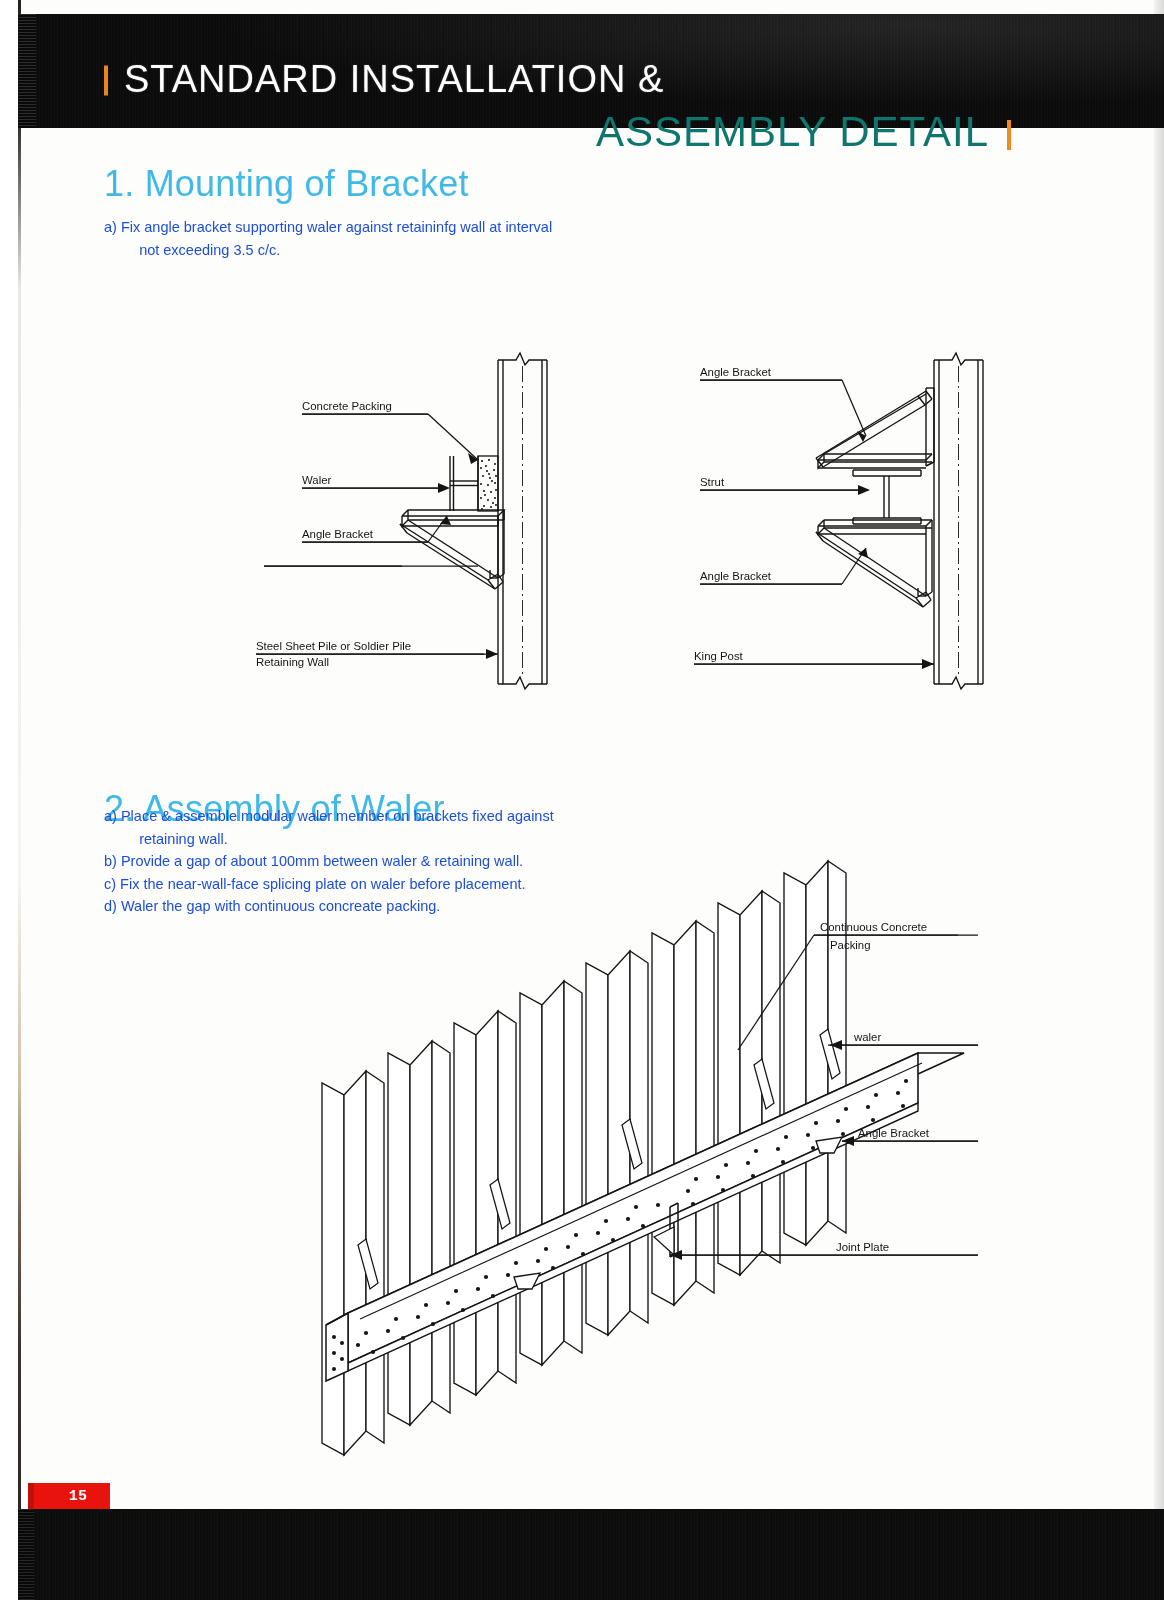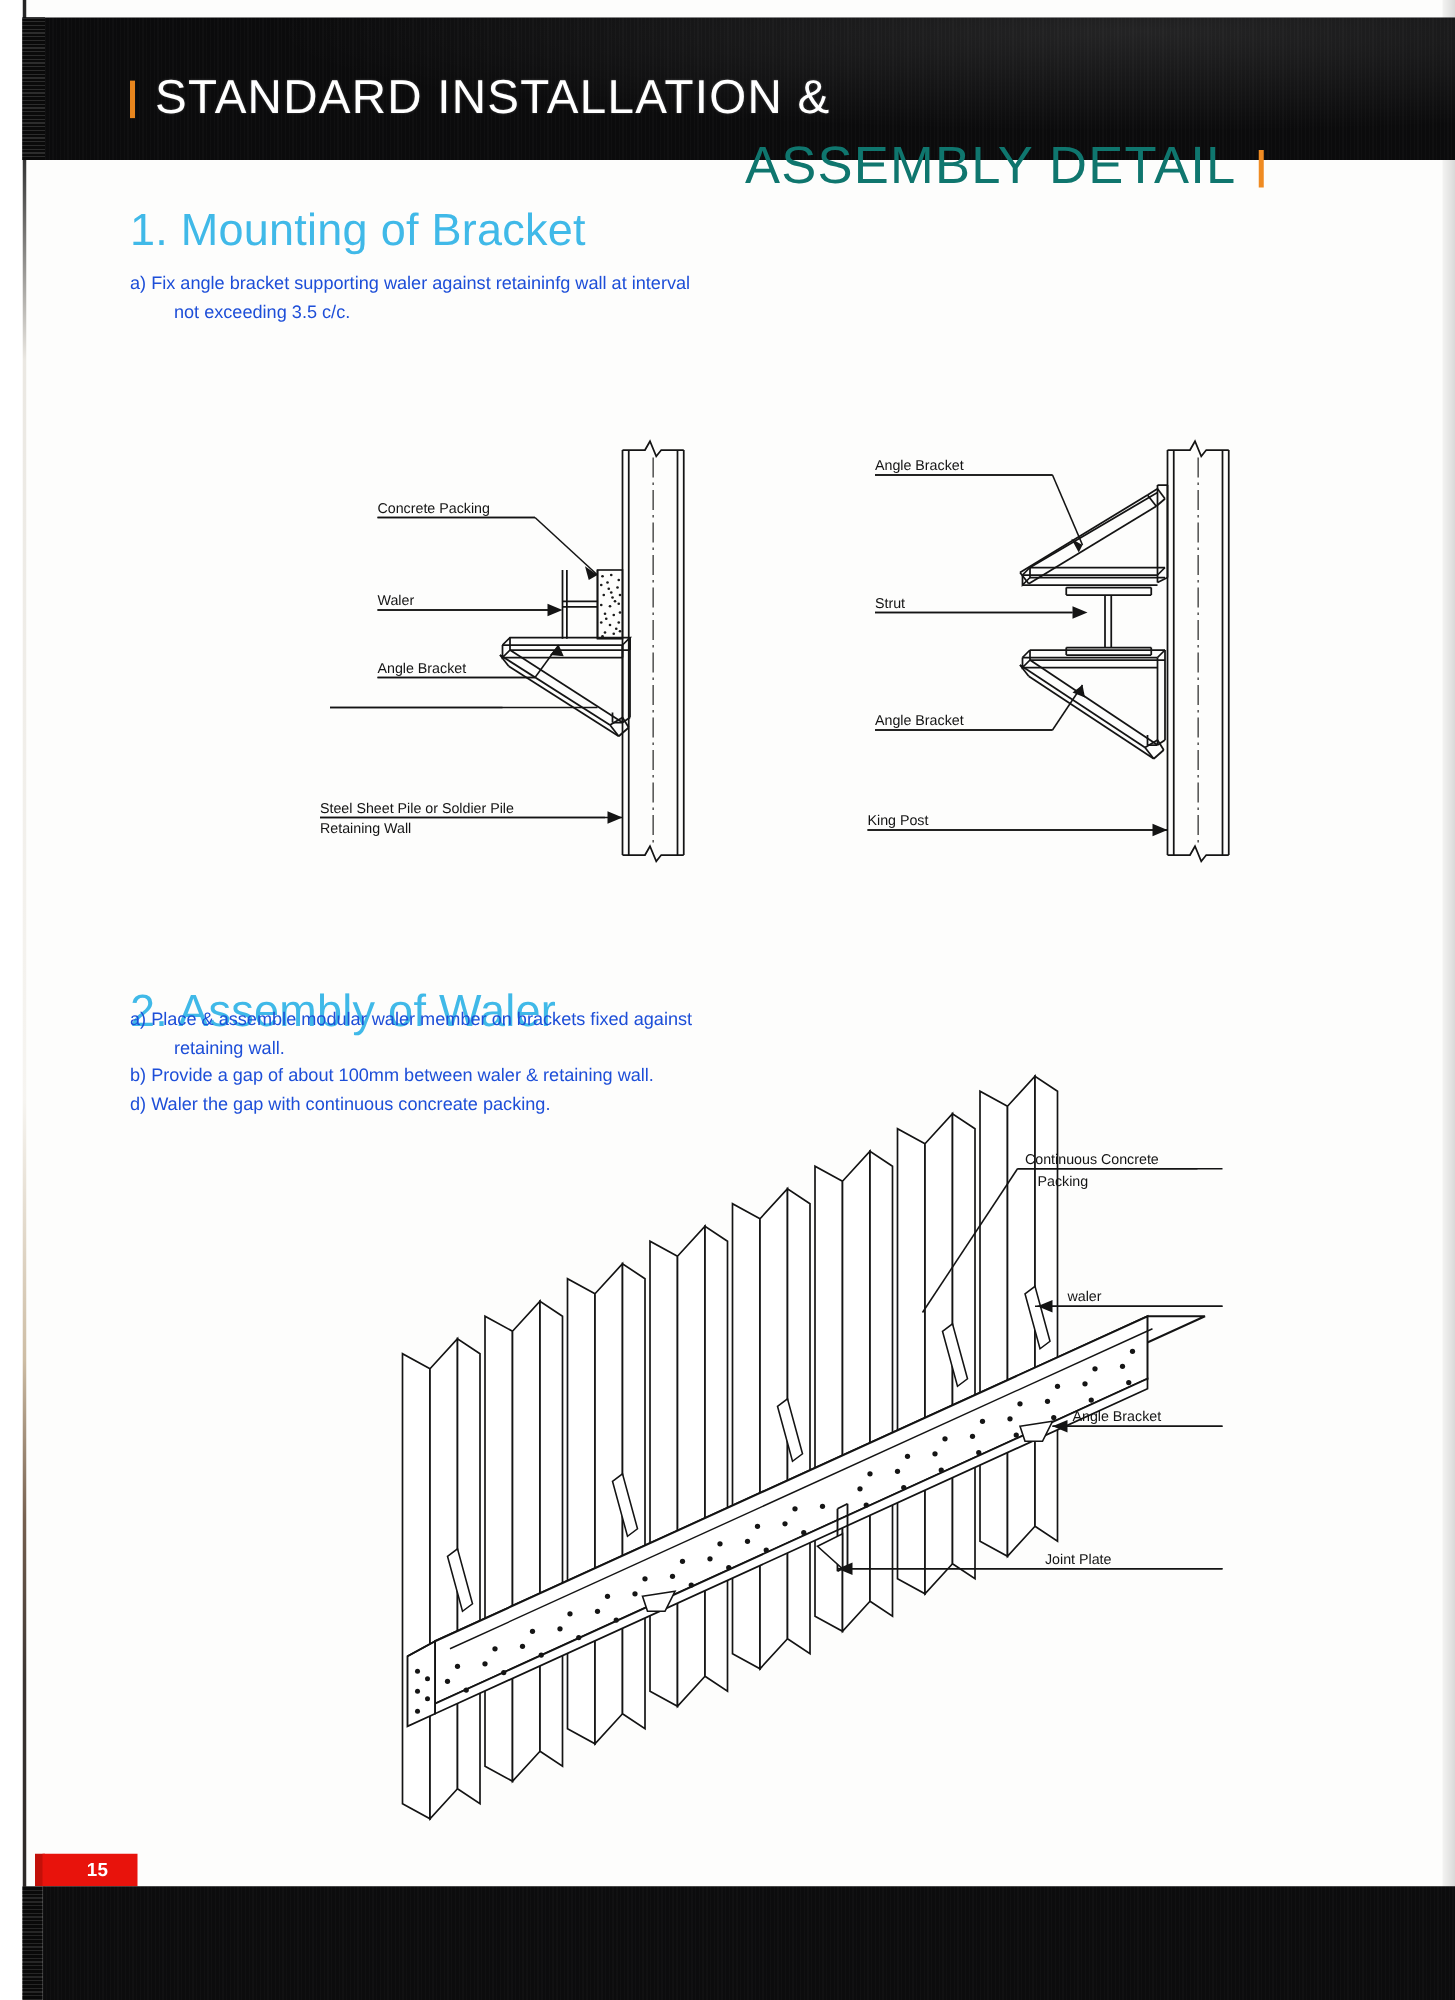--- a/index.html
+++ b/index.html
@@ -99,21 +99,21 @@
     position:absolute;left:34px;top:1483px;width:76px;height:26px;
     background:#e8130c;
   }
   .page-tab-nub{
     position:absolute;left:28px;top:1483px;width:8px;height:26px;
     background:#c21009;
   }
   .page-num{
     position:absolute;left:34px;top:1483px;width:88px;height:26px;
     display:flex;align-items:center;justify-content:center;
-    color:#ffffff;font-size:15px;font-weight:700;letter-spacing:.3px;
+    color:#ffffff;font-size:15px;font-weight:700;letter-spacing:.3px;font-family:Liberation Mono, monospace;
   }
 
   
   .footer-bar{
     position:absolute;left:34px;top:1509px;width:1130px;height:91px;
     background:#0c0c0d;
     background-image:repeating-linear-gradient(90deg,rgba(255,255,255,.02) 0 1px,rgba(0,0,0,0) 1px 3px);
   }
   .footer-left-strip{
     position:absolute;left:18px;top:1509px;width:16px;height:91px;
@@ -354,20 +354,21 @@
     <text class="lbl" x="4" y="312">King Post</text>
   </svg>
 </div>
 
 <div class="sec-heading" id="sec2-heading">2. Assembly of Waler</div>
 
 <div class="body-list" id="sec2-list">
   <span class="li">a) Place &amp; assemble modular waler member on brackets fixed against
     retaining wall.</span>
   <span class="li">b) Provide a gap of about 100mm between waler &amp; retaining wall.</span>
+  <span class="li">c) Fix the near-wall-face splicing plate on waler before placement.</span>
   <span class="li">d) Waler the gap with continuous concreate packing.</span>
 </div>
 
 <div class="dwg" id="dwg-waler-iso">
   <svg viewBox="0 0 680 620" xmlns="http://www.w3.org/2000/svg">
     <defs>
 
       <g id="pile">
 
         <path d="M0 0 L0 360 L22 372 L22 12 Z" fill="#ffffff" stroke="#141414" stroke-width="1.35"></path>

